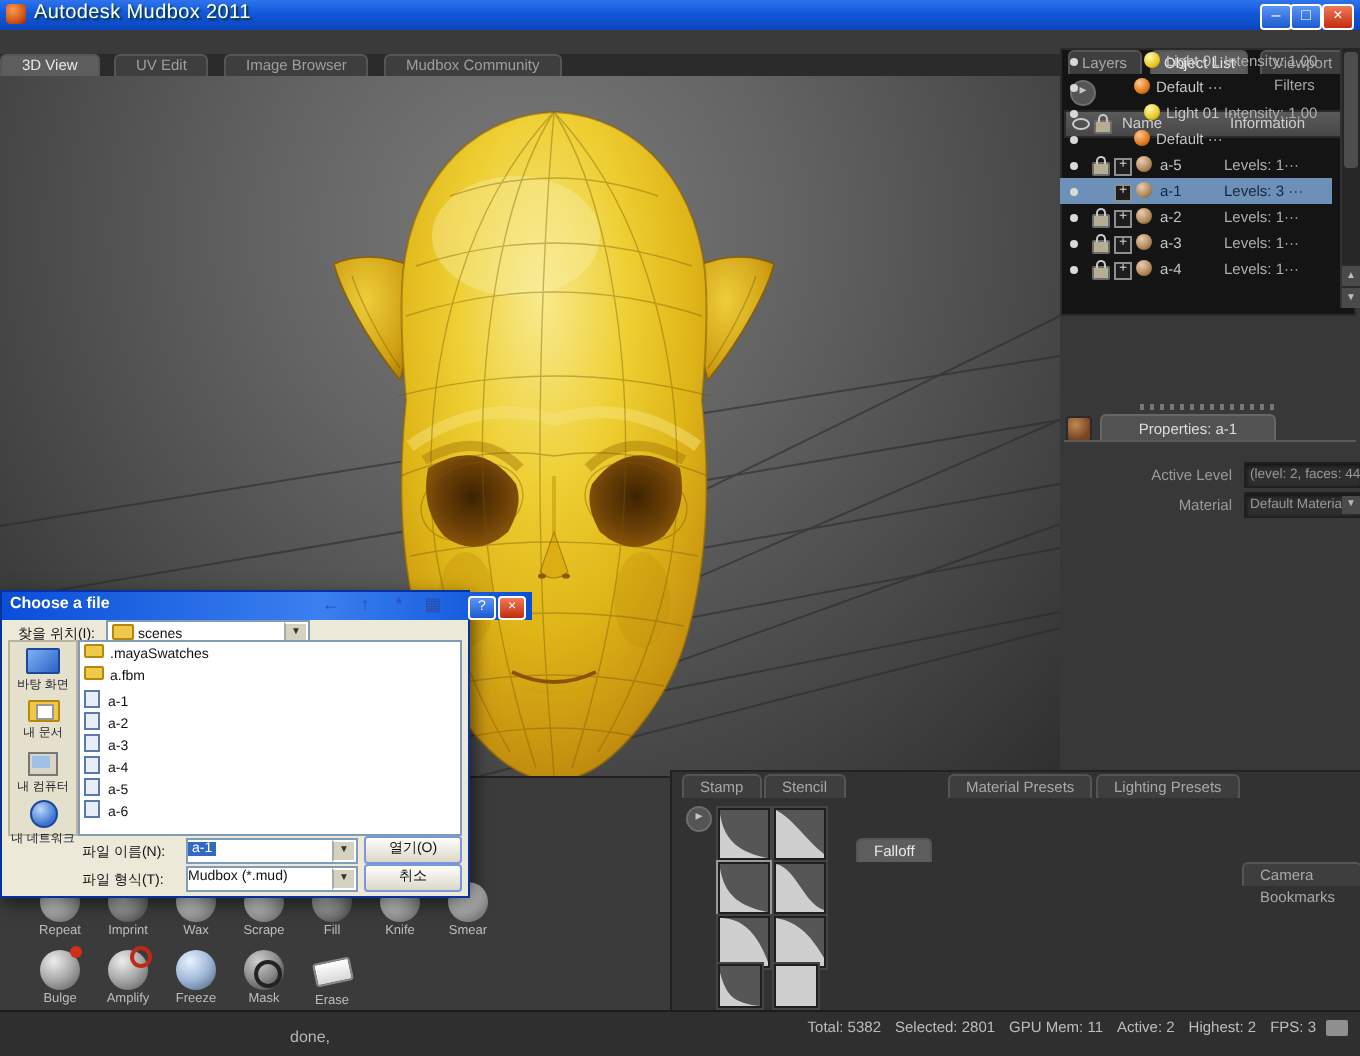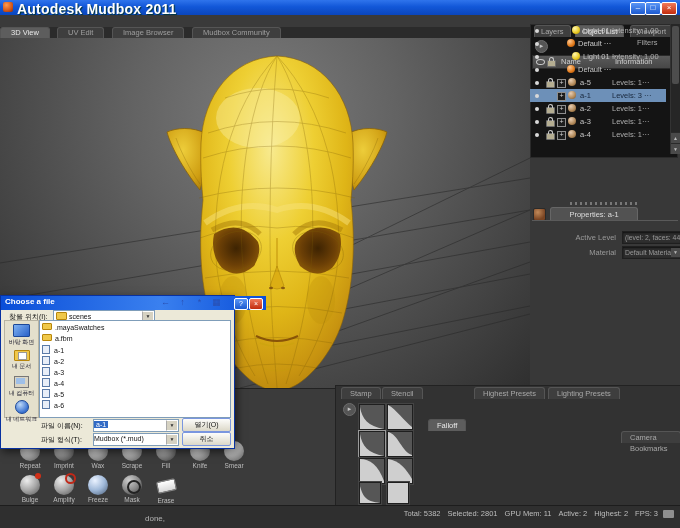--- a/index.html
+++ b/index.html
@@ -6,21 +6,21 @@
   #app{position:relative;width:680px;height:528px;overflow:hidden;
        font-family:"Liberation Sans",sans-serif;background:#3a3a3a;
        -webkit-font-smoothing:antialiased;}
   .abs{position:absolute;}
 
   
   #titlebar{left:0;top:0;width:680px;height:15px;
     background:linear-gradient(180deg,#2f74ec 0%,#1257d8 45%,#0a46bd 100%);}
   #app-icon{left:3px;top:2px;width:10px;height:10px;border-radius:2px;
     background:radial-gradient(circle at 35% 30%,#ff9a50,#d2561a 60%,#8a2a08);}
-  #win-title{left:17px;top:1px;color:#fff;font-size:14px;font-weight:bold;
+  #win-title{left:17px;top:1px;color:#fff;font-size:10px;font-weight:normal;
     text-shadow:1px 1px 1px #033;letter-spacing:.2px;}
   .wbtn{top:2px;width:14px;height:11px;border:1px solid #fff;border-radius:2px;
     color:#fff;font-size:8px;line-height:9px;text-align:center;
     background:linear-gradient(180deg,#5a95f5,#1c5ad0);cursor:default;}
   #btn-close{background:linear-gradient(180deg,#f07a5a,#c22c0e);}
 
   
   #menubar{left:0;top:15px;width:680px;height:11px;background:#303030;
     border-bottom:1px solid #262626;display:flex;align-items:center;}
   .menu-item{color:#c9c9c9;font-size:8px;padding:0 7px;}
@@ -373,21 +373,21 @@
     <div class="prop-box abs" style="top:222px;width:56px;">
       <span>Default Material</span>
       <span class="dd-arrow">▼</span>
     </div>
   </div>
 
   <div id="tray" class="abs">
     <div class="ttab" style="left:5px;">Stamp</div>
     <div class="ttab" style="left:46px;">Stencil</div>
     <div class="ttab active" style="left:92px;">Falloff</div>
-    <div class="ttab" style="left:138px;">Highest Presets</div>
+    <div class="ttab" style="left:138px;">Material Presets</div>
     <div class="ttab" style="left:212px;">Lighting Presets</div>
     <div class="ttab" style="left:285px;margin-top:44px;">Camera Bookmarks</div>
     <div class="flyout abs" style="left:7px;top:17px;">▸</div>
 
     <div class="fo-tile" style="left:23px;top:18px;">
       <svg width="24" height="24" viewBox="0 0 24 24">
           <rect width="24" height="24" fill="#565656"></rect>
           <path d="M0,2 C2,14 8,21 24,24 L0,24 Z" fill="#cfcfcf"></path>
         </svg>
     </div>

